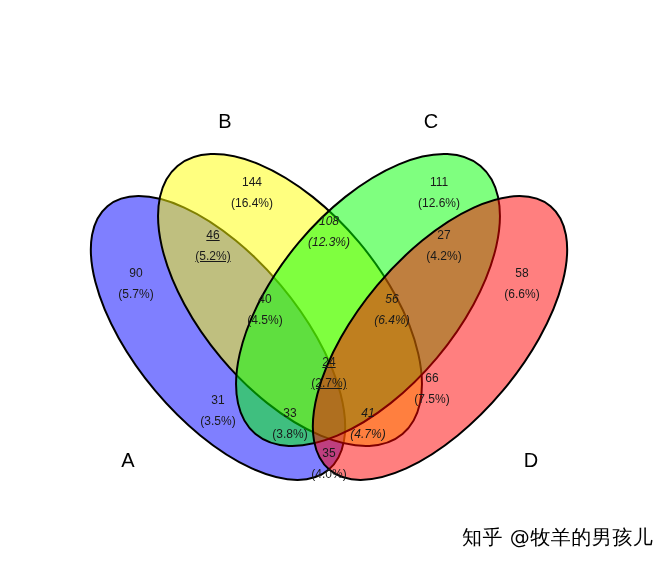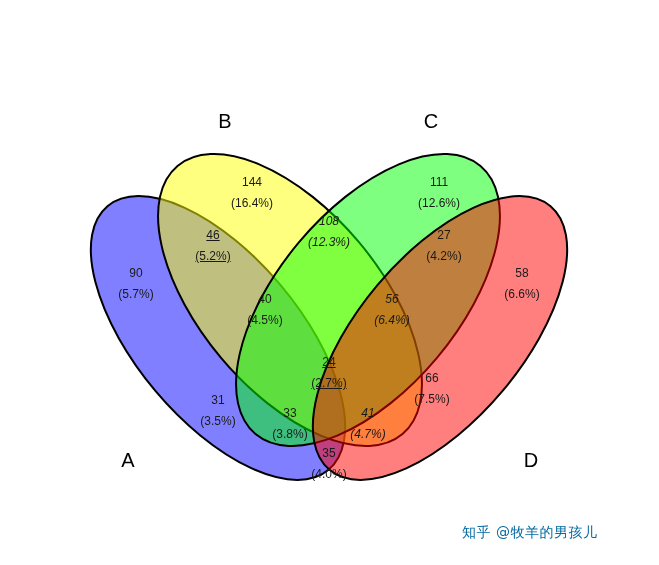--- a/index.html
+++ b/index.html
@@ -2,21 +2,21 @@
 <html><head>
 <meta charset="utf-8">
 <style>
   html, body { margin: 0; padding: 0; background: #ffffff; }
   body { width: 659px; height: 565px; position: relative; overflow: hidden;
          font-family: "Liberation Sans", "DejaVu Sans", sans-serif; }
   #venn { position: absolute; left: 0; top: 0; width: 659px; height: 565px; }
   .set-label { position: absolute; font-size: 20px; color: #000; transform: translate(-50%, -50%); }
   .region { position: absolute; transform: translate(-50%, -50%); text-align: center;
             font-size: 12px; line-height: 21px; color: #1a1a1a; white-space: nowrap; }
-  .watermark { position: absolute; left: 462px; top: 524px; font-size: 14px; color: #0369a1;
+  .watermark { position: absolute; left: 462px; top: 524px; font-size: 20px; color: #000000;
                letter-spacing: 0.5px; font-family: "DejaVu Sans", sans-serif; }
 </style>
 </head>
 <body>
 
 <svg id="venn" viewBox="0 0 659 565" xmlns="http://www.w3.org/2000/svg">
 
   <ellipse cx="218" cy="338" rx="82" ry="172" transform="rotate(-40 218 338)" fill="#0000ff" fill-opacity="0.5" stroke="#000" stroke-width="2"></ellipse>
 
   <ellipse cx="290" cy="300" rx="90" ry="175" transform="rotate(-40 290 300)" fill="#ffff00" fill-opacity="0.5" stroke="#000" stroke-width="2"></ellipse>

